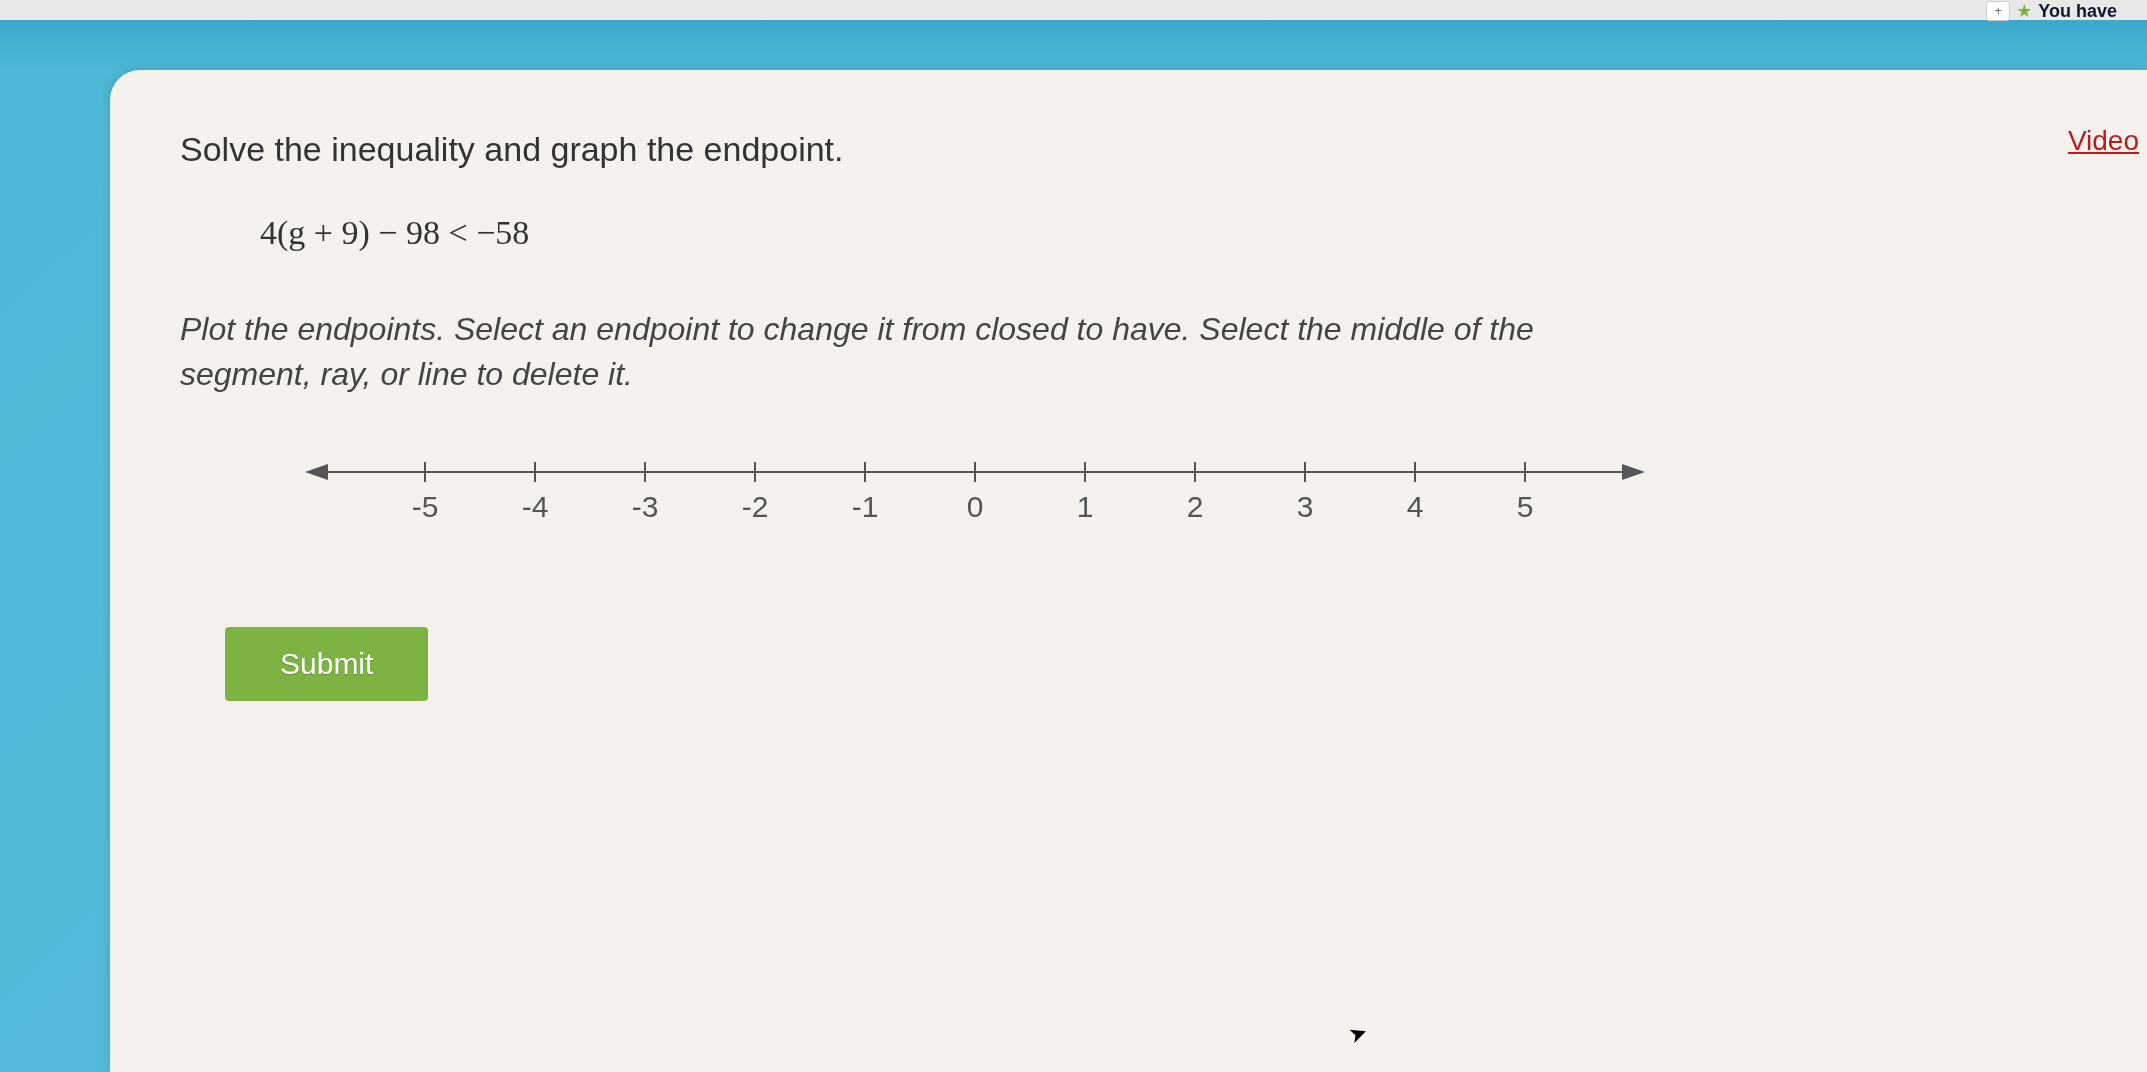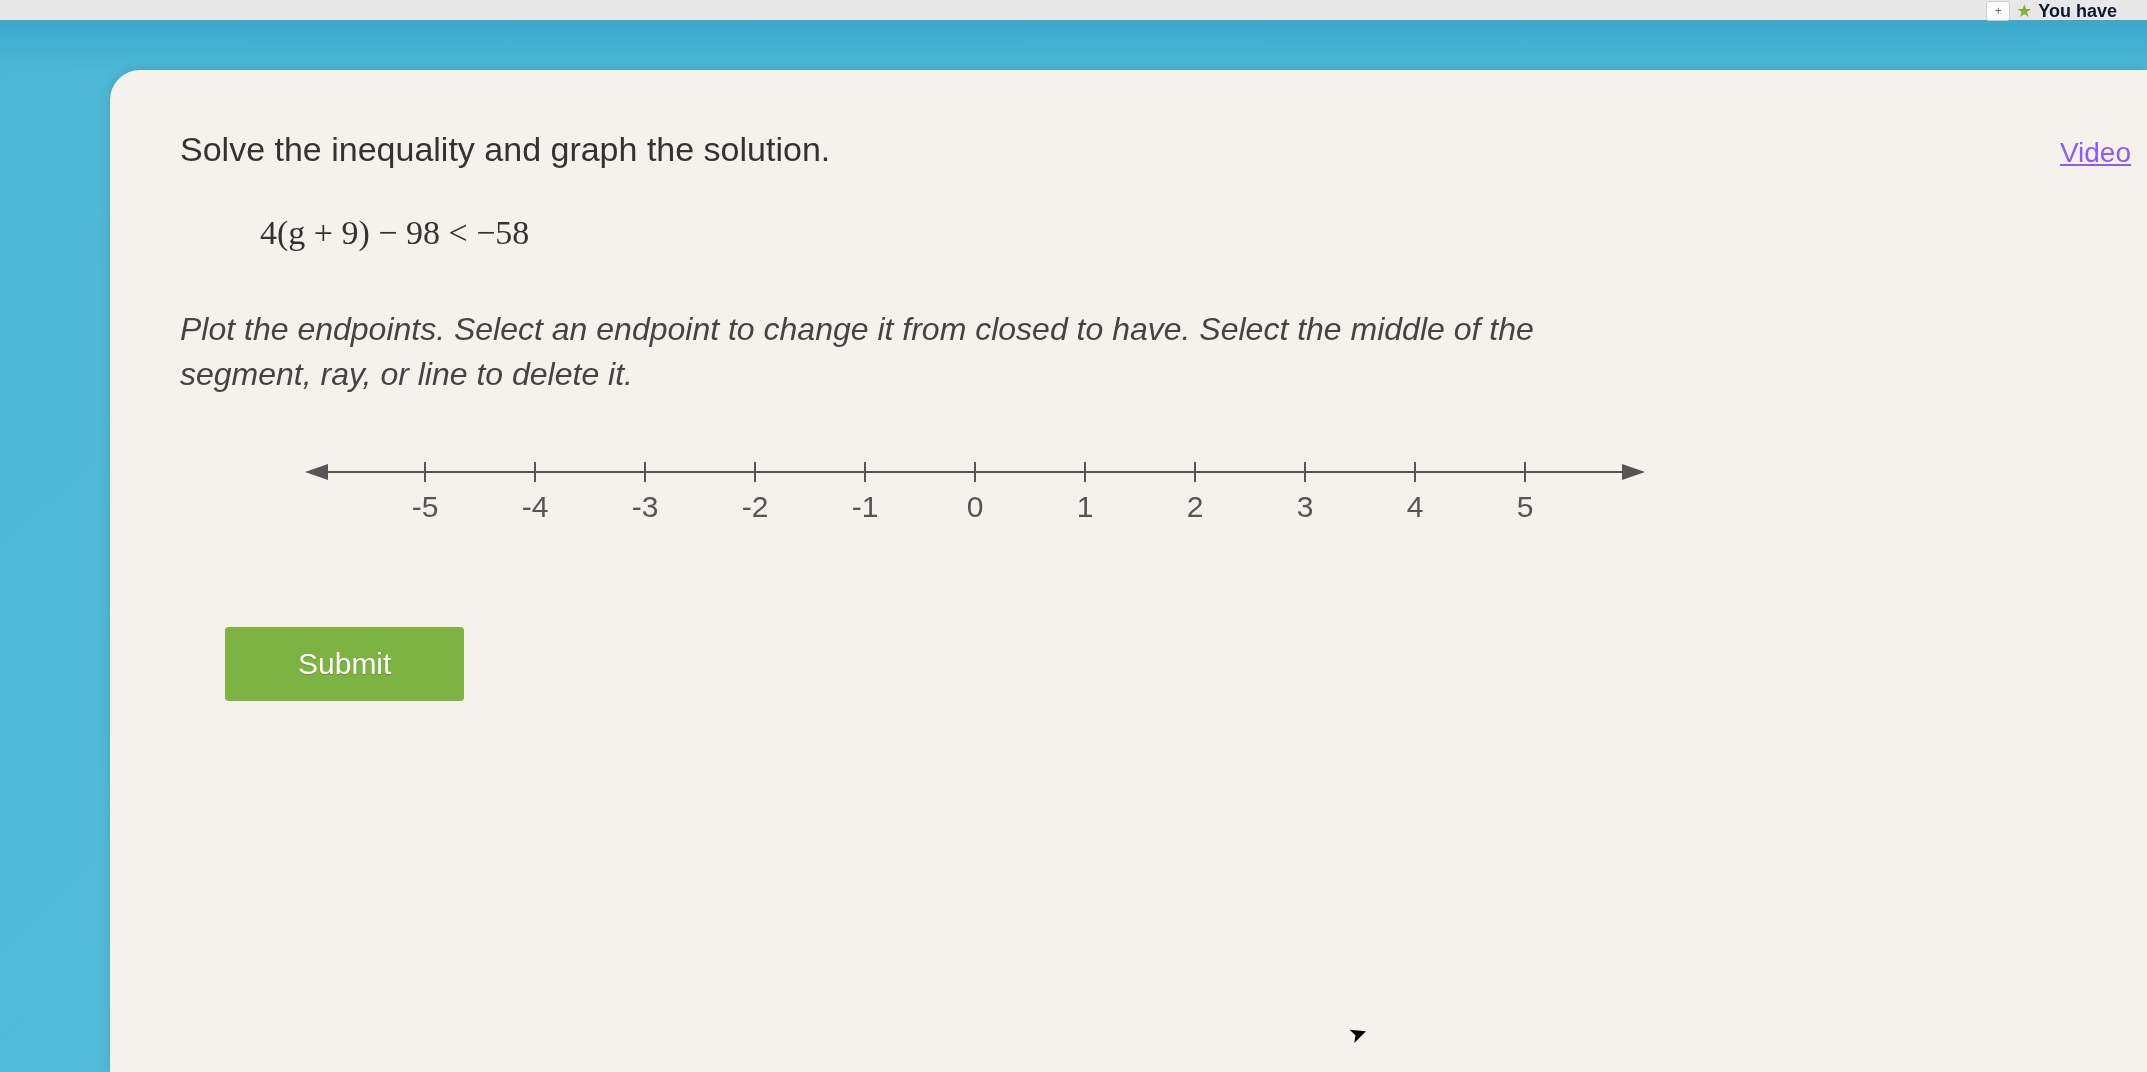--- a/index.html
+++ b/index.html
@@ -70,27 +70,26 @@
       right: 0;
       bottom: 0;
       background: #f5f2ed;
       border-radius: 30px 0 0 0;
       padding: 60px 70px;
       box-shadow: -2px -2px 8px rgba(0,0,0,0.1);
     }
     
     .video-link {
       position: absolute;
-      right: 16px;
+      right: 8px;
       top: 55px;
       font-size: 28px;
-      color: #8b5cf6;
+      color: #b91c1c;
       text-decoration: underline;
       cursor: pointer;
-      margin-top: 12px;
     }
     
     .problem-text {
       font-size: 34px;
       color: #333;
       margin-bottom: 45px;
     }
     
     .inequality {
       font-size: 34px;
@@ -139,21 +138,21 @@
       stroke: #555;
       stroke-width: 2;
     }
     
     .arrow-head {
       fill: #555;
     }
     
     .submit-button {
       display: inline-block;
-      padding: 20px 73px;
+      padding: 20px 55px;
       background: #7cb342;
       color: #fff;
       font-size: 30px;
       border: none;
       border-radius: 4px;
       cursor: pointer;
       margin-left: 45px;
       text-shadow: 0 1px 1px rgba(0,0,0,0.2);
     }
     
@@ -176,21 +175,21 @@
     <span class="you-have-text">You have</span>
   </div>
 </div>
 
 <div class="blue-strip"></div>
 
 <div class="content-card">
   
   <a class="video-link">Video</a>
   
-  <div class="problem-text">Solve the inequality and graph the solution.</div>
+  <div class="problem-text">Solve the inequality and graph the endpoint.</div>
   
   <div class="inequality">4(g + 9) − 98 &lt; −58</div>
   
   <div class="instructions">Plot the endpoints. Select an endpoint to change it from closed to have. Select the middle of the segment, ray, or line to delete it.</div>
   
   <div class="number-line-container">
     <svg class="number-line-svg" viewBox="0 0 1350 90">
 
       <line class="axis-line" x1="20" y1="25" x2="1330" y2="25"></line>
 

